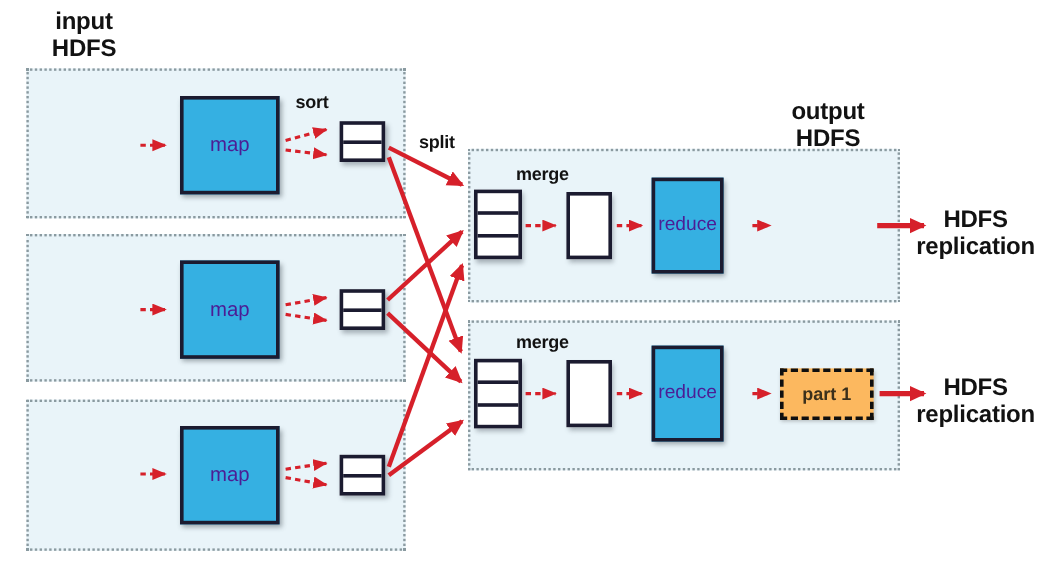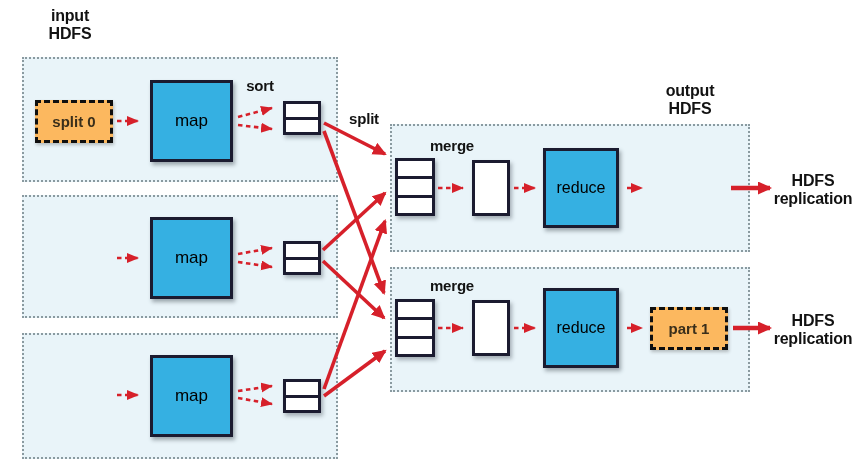--- a/index.html
+++ b/index.html
@@ -8,34 +8,34 @@
     font-family:"Liberation Sans", sans-serif; overflow:hidden;
   }
   .region {
     position:absolute; background:#e9f4f9; border:2px dotted #8a9aa0;
     box-sizing:border-box;
   }
   .lbl {
     position:absolute; font-weight:bold; color:#121212; white-space:pre-line;
     text-align:center; line-height:1.15; letter-spacing:-0.2px;
   }
-  .lbl.big { font-size:16px; }
+  .lbl.big { font-size:20px; }
   .lbl.small { font-size:15px; }
   .box { position:absolute; box-sizing:border-box; display:flex; align-items:center; justify-content:center; }
   .orange {
     background:#fcb85f; border:3px dashed #0f0f0f; color:#3a2f1b;
     font-size:15px; font-weight:700; width:78px; height:43px;
     box-shadow:1px 2px 3px rgba(60,60,60,0.30);
   }
   .blue {
-    background:#35b0e2; border:3px solid #1b1b30; color:#000000;
+    background:#35b0e2; border:3px solid #1b1b30; color:#4c1d95;
     box-shadow:2px 3px 4px rgba(60,70,80,0.45);
   }
   .blue.mapb { width:83px; height:82px; font-size:17px; }
-  .blue.redb { width:76px; height:80px; font-size:16px; }
+  .blue.redb { width:60px; height:80px; font-size:16px; }
   .stack {
     position:absolute; background:#ffffff; border:3px solid #1b1b30;
     box-sizing:border-box; display:flex; flex-direction:column;
     box-shadow:2px 3px 4px rgba(60,70,80,0.40);
   }
   .stack .cell { flex:1; }
   .stack .cell + .cell { border-top:3px solid #1b1b30; }
   .sortb { width:38px; height:34px; }
   .mergeb { width:40px; height:58px; }
   .whiteb {
@@ -62,21 +62,20 @@
   <div class="lbl small" style="left:340px; top:110px; width:48px;">split</div>
   <div class="lbl big" style="left:648px; top:82px;  width:84px;">output
 HDFS</div>
   <div class="lbl small" style="left:414px; top:137px; width:76px;">merge</div>
   <div class="lbl small" style="left:414px; top:277px; width:76px;">merge</div>
   <div class="lbl big" style="left:763px; top:172px; width:100px;">HDFS
 replication</div>
   <div class="lbl big" style="left:763px; top:312px; width:100px;">HDFS
 replication</div>
 
-  <div class="box orange" style="left:35px; top:100px;">split 0</div>
   <div class="box blue mapb" style="left:150px; top:80px;">map</div>
   <div class="stack sortb" style="left:283px; top:101px;">
     <span class="cell"></span>
     <span class="cell"></span>
   </div>
 
   <div class="box blue mapb" style="left:150px; top:217px;">map</div>
   <div class="stack sortb" style="left:283px; top:241px;">
     <span class="cell"></span>
     <span class="cell"></span>

